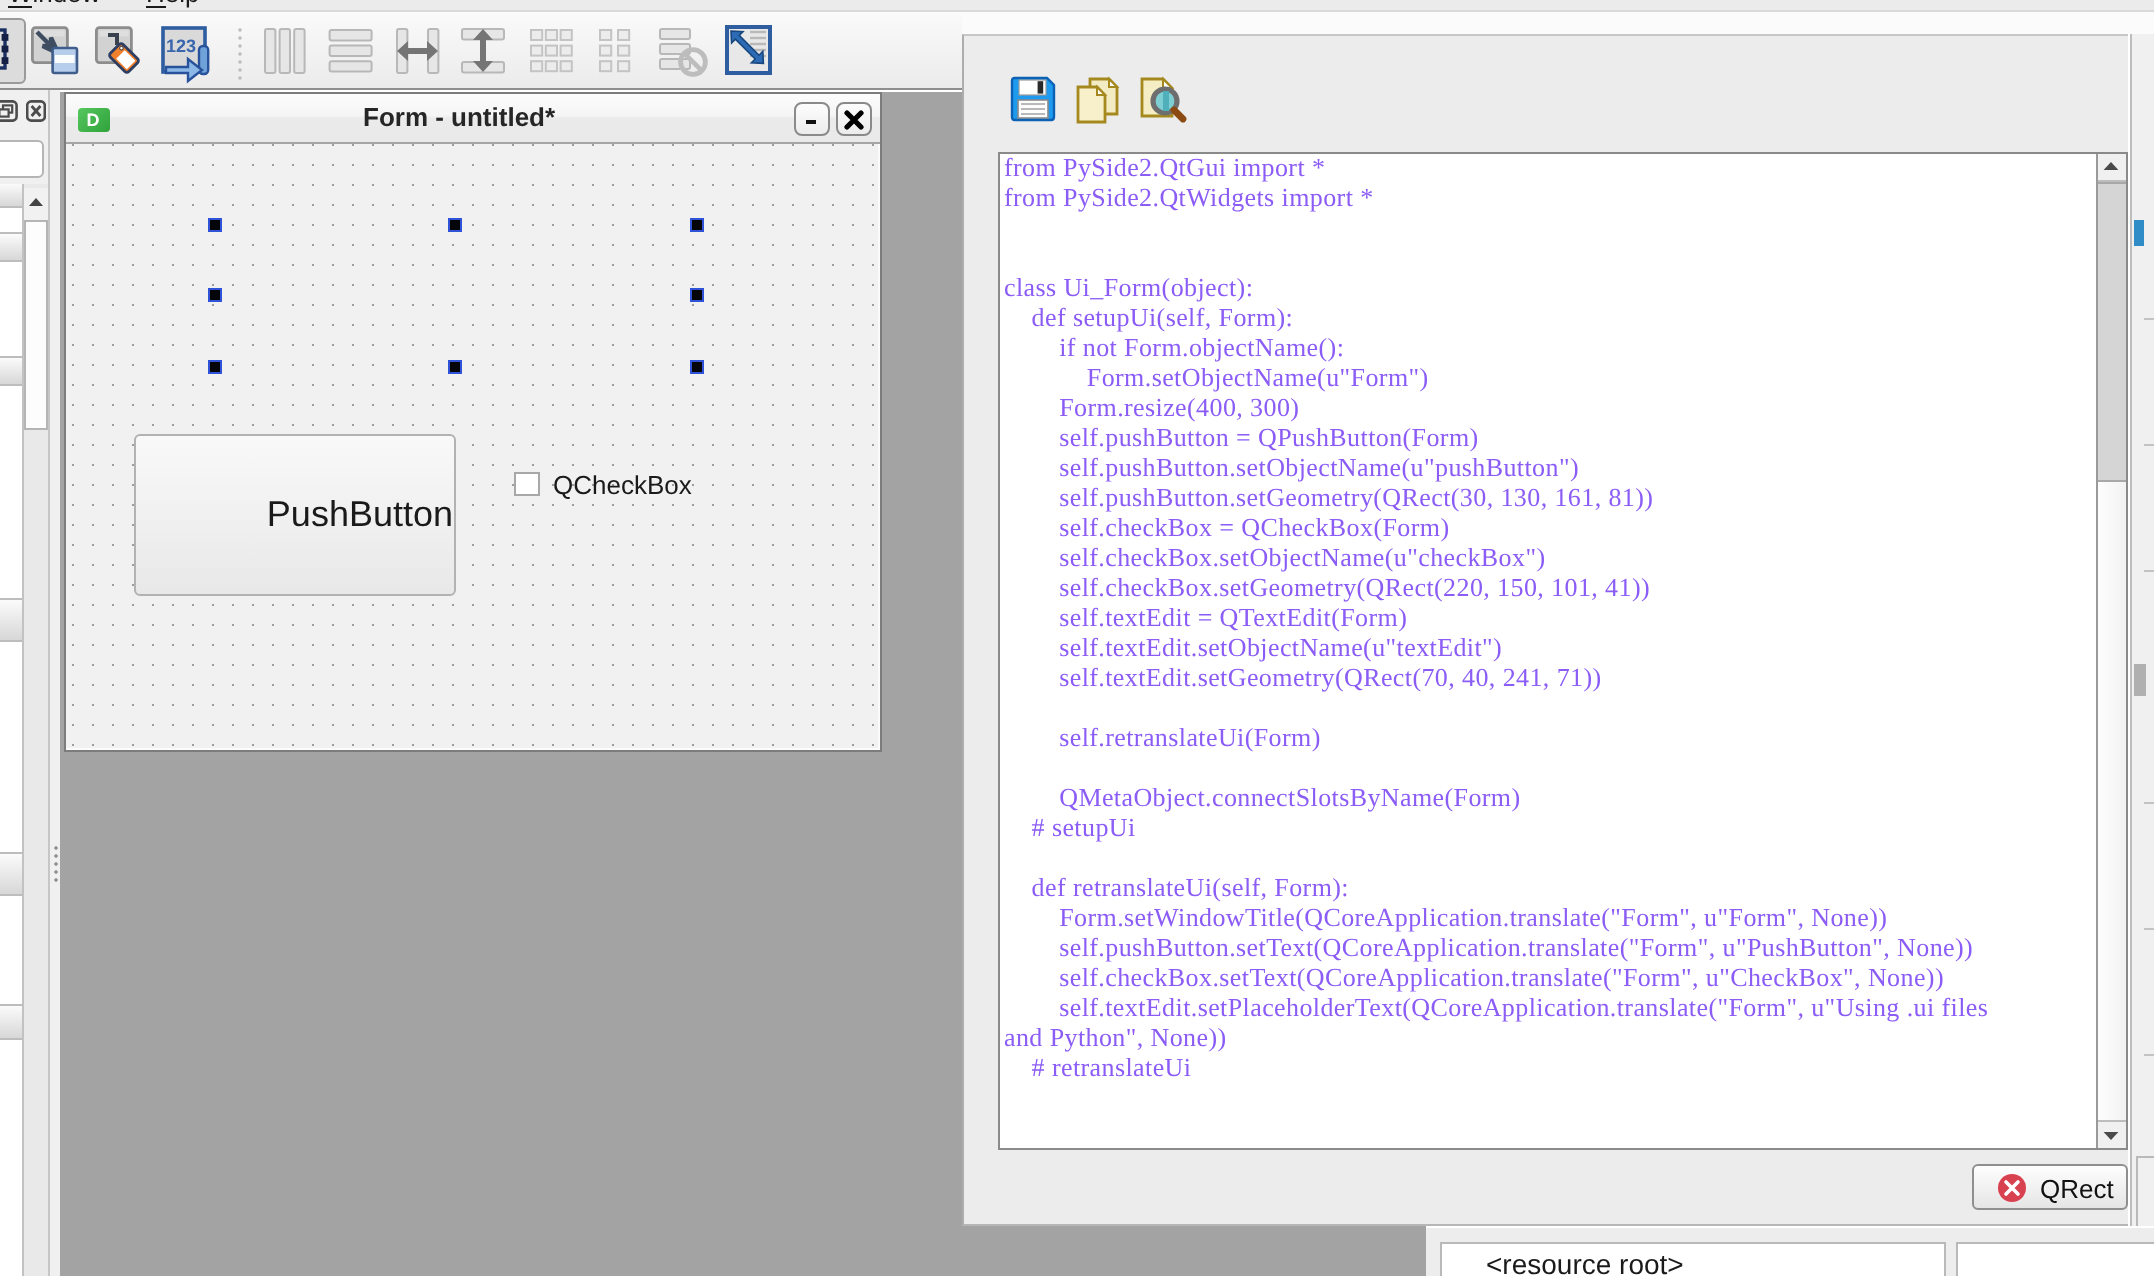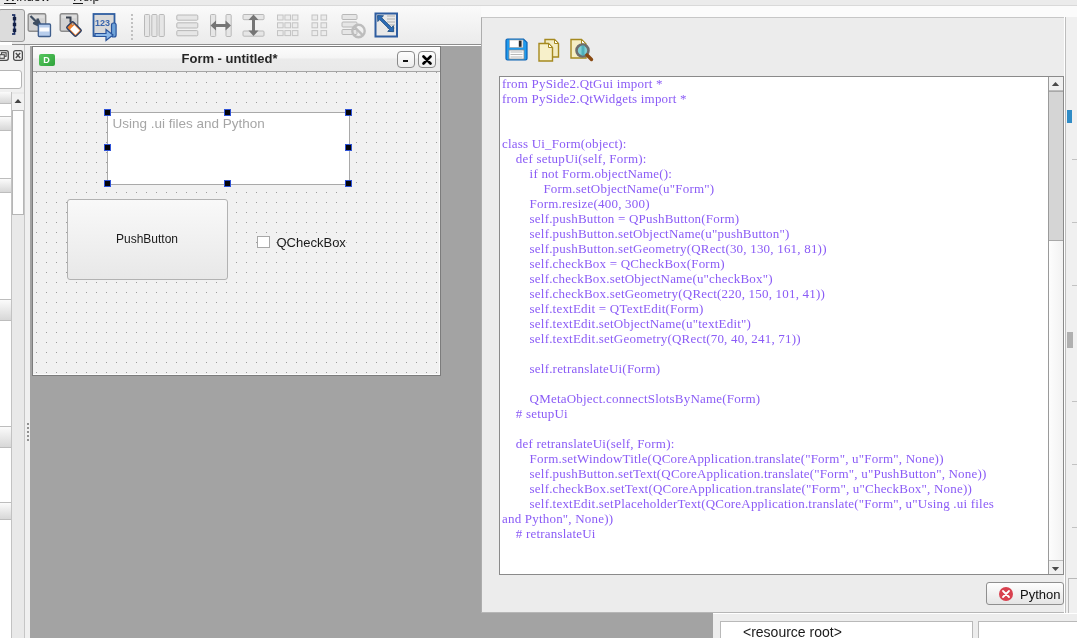--- a/index.html
+++ b/index.html
@@ -11,21 +11,21 @@
 </head>
 <body>
 
 <div class="abs" style="left:0;top:0;width:1077px;height:5px;background:#ebebeb;border-bottom:1px solid #d9d9d9;overflow:hidden;">
   <span class="abs" style="left:4px;top:-11px;font-size:13px;color:#1a1a1a;">Window</span>
   <span class="abs" style="left:73px;top:-11px;font-size:13px;color:#1a1a1a;">Help</span>
   <div class="abs" style="left:4px;top:2.5px;width:12px;height:1px;background:#1a1a1a;"></div>
   <div class="abs" style="left:73px;top:2.5px;width:10px;height:1px;background:#1a1a1a;"></div>
 </div>
 
-<div id="toolbar" class="abs" style="left:12px;top:6px;width:481px;height:38px;background:linear-gradient(#fafafa,#ebebeb);border-bottom:1px solid #8e8e8e;">
+<div id="toolbar" class="abs" style="left:0;top:6px;width:481px;height:38px;background:linear-gradient(#fafafa,#ebebeb);border-bottom:1px solid #8e8e8e;">
 
   <div class="abs" style="left:-14px;top:3px;width:25px;height:31px;background:#dcdcdc;border:1px solid #9a9a9a;border-radius:3px;"></div>
   <svg class="abs" style="left:0;top:5px" width="12" height="28" viewBox="0 0 12 28">
     <rect x="-8" y="4" width="10.5" height="19" fill="none" stroke="#1c2f63" stroke-width="1.7"></rect>
     <rect x="0.8" y="6" width="3.4" height="3.4" fill="#131f44"></rect>
     <rect x="0.8" y="11.8" width="3.4" height="3.4" fill="#131f44"></rect>
     <rect x="0.8" y="17.6" width="3.4" height="3.4" fill="#131f44"></rect>
   </svg>
 
   <svg class="abs" style="left:15px;top:7px" width="25" height="26" viewBox="0 0 25 26">
@@ -196,34 +196,31 @@
 
   <svg class="abs" style="left:0;top:25px;" width="407" height="303">
     <defs>
         <pattern id="dots" width="10" height="10" patternUnits="userSpaceOnUse">
           <rect x="3" y="0" width="1" height="1" fill="#9d9d9d"></rect>
         </pattern>
       </defs>
     <rect width="407" height="303" fill="url(#dots)"></rect>
   </svg>
 
-  <div class="abs" style="left:74px;top:64.5px;width:241px;height:71px;background:#fff;border:1px solid #a9a9a9;">
-    <div class="abs" style="left:5px;top:3px;font-size:13.5px;color:#a6a6a6;">Using .ui files and Python</div>
-  </div>
 
   <div class="h abs" style="left:71px;top:61.5px;"></div>
   <div class="h abs" style="left:191.5px;top:61.5px;"></div>
   <div class="h abs" style="left:312px;top:61.5px;"></div>
   <div class="h abs" style="left:71px;top:97px;"></div>
   <div class="h abs" style="left:312px;top:97px;"></div>
   <div class="h abs" style="left:71px;top:132.5px;"></div>
   <div class="h abs" style="left:191.5px;top:132.5px;"></div>
   <div class="h abs" style="left:312px;top:132.5px;"></div>
 
-  <div class="abs" style="left:34px;top:152px;width:159px;height:79px;border:1px solid #b2b2b2;border-radius:3px;background:linear-gradient(#f9f9f9,#e8e8e8);text-align:center;line-height:79px;font-size:12px;color:#1a1a1a;">PushButton</div>
+  <div class="abs" style="left:34px;top:170px;width:159px;height:79px;border:1px solid #b2b2b2;border-radius:3px;background:linear-gradient(#f9f9f9,#e8e8e8);text-align:right;line-height:79px;font-size:18px;color:#1a1a1a;">PushButton</div>
 
   <div class="abs" style="left:224px;top:188.5px;width:13px;height:12px;background:#fff;border:1px solid #a8a8a8;box-sizing:border-box;"></div>
   <div class="abs" style="left:244px;top:187.5px;font-size:13px;color:#1a1a1a;">QCheckBox</div>
 </div>
 
 <div id="dialog" class="abs" style="left:481px;top:17px;width:583px;height:596px;background:#ececec;border-top:1px solid #c6c6c6;border-left:1px solid #adadad;border-bottom:1px solid #b6b6b6;box-sizing:border-box;">
 
   <svg class="abs" style="left:23px;top:19.5px" width="23" height="23" viewBox="0 0 23 23">
     <path d="M2.5 1 L18.5 1 L22 4.5 L22 20.5 Q22 22 20.5 22 L2.5 22 Q1 22 1 20.5 L1 2.5 Q1 1 2.5 1 Z" fill="#1e9aee" stroke="#0b62b4" stroke-width="1.2"></path>
     <rect x="4.5" y="2" width="13.5" height="7.5" fill="#ffffff" stroke="#9a9a9a" stroke-width="0.6"></rect>
@@ -297,21 +294,21 @@
           </svg>
       </div>
     </div>
   </div>
 
   <div class="abs" style="left:504px;top:564px;width:78px;height:23px;border:1px solid #8f8f8f;border-radius:3px;background:linear-gradient(#fefefe,#e5e5e5);box-sizing:border-box;">
     <svg class="abs" style="left:12px;top:4px;" width="14" height="14" viewBox="0 0 14 14">
       <circle cx="7" cy="7" r="7" fill="#d8414f"></circle>
       <path d="M4 4 L10 10 M10 4 L4 10" stroke="#fff" stroke-width="1.8" stroke-linecap="round"></path>
     </svg>
-    <span class="abs" style="left:33px;top:4px;font-size:13px;color:#111;">Python</span>
+    <span class="abs" style="left:33px;top:4px;font-size:13px;color:#111;">QRect</span>
   </div>
 </div>
 
 <div class="abs" style="left:1065px;top:17px;width:12px;height:596px;background:#f0f0f0;border-left:1px solid #bdbdbd;box-sizing:border-box;">
   <div class="abs" style="left:1px;top:93px;width:5px;height:13px;background:#308cc6;"></div>
   <div class="abs" style="left:1px;top:315px;width:6px;height:16px;background:#b0b0b0;"></div>
   <div class="abs" style="left:6px;top:142px;width:6px;height:1px;background:#c2c2c2;"></div>
   <div class="abs" style="left:6px;top:205px;width:6px;height:1px;background:#c2c2c2;"></div>
   <div class="abs" style="left:6px;top:268px;width:6px;height:1px;background:#c2c2c2;"></div>
   <div class="abs" style="left:6px;top:384px;width:6px;height:1px;background:#c2c2c2;"></div>

